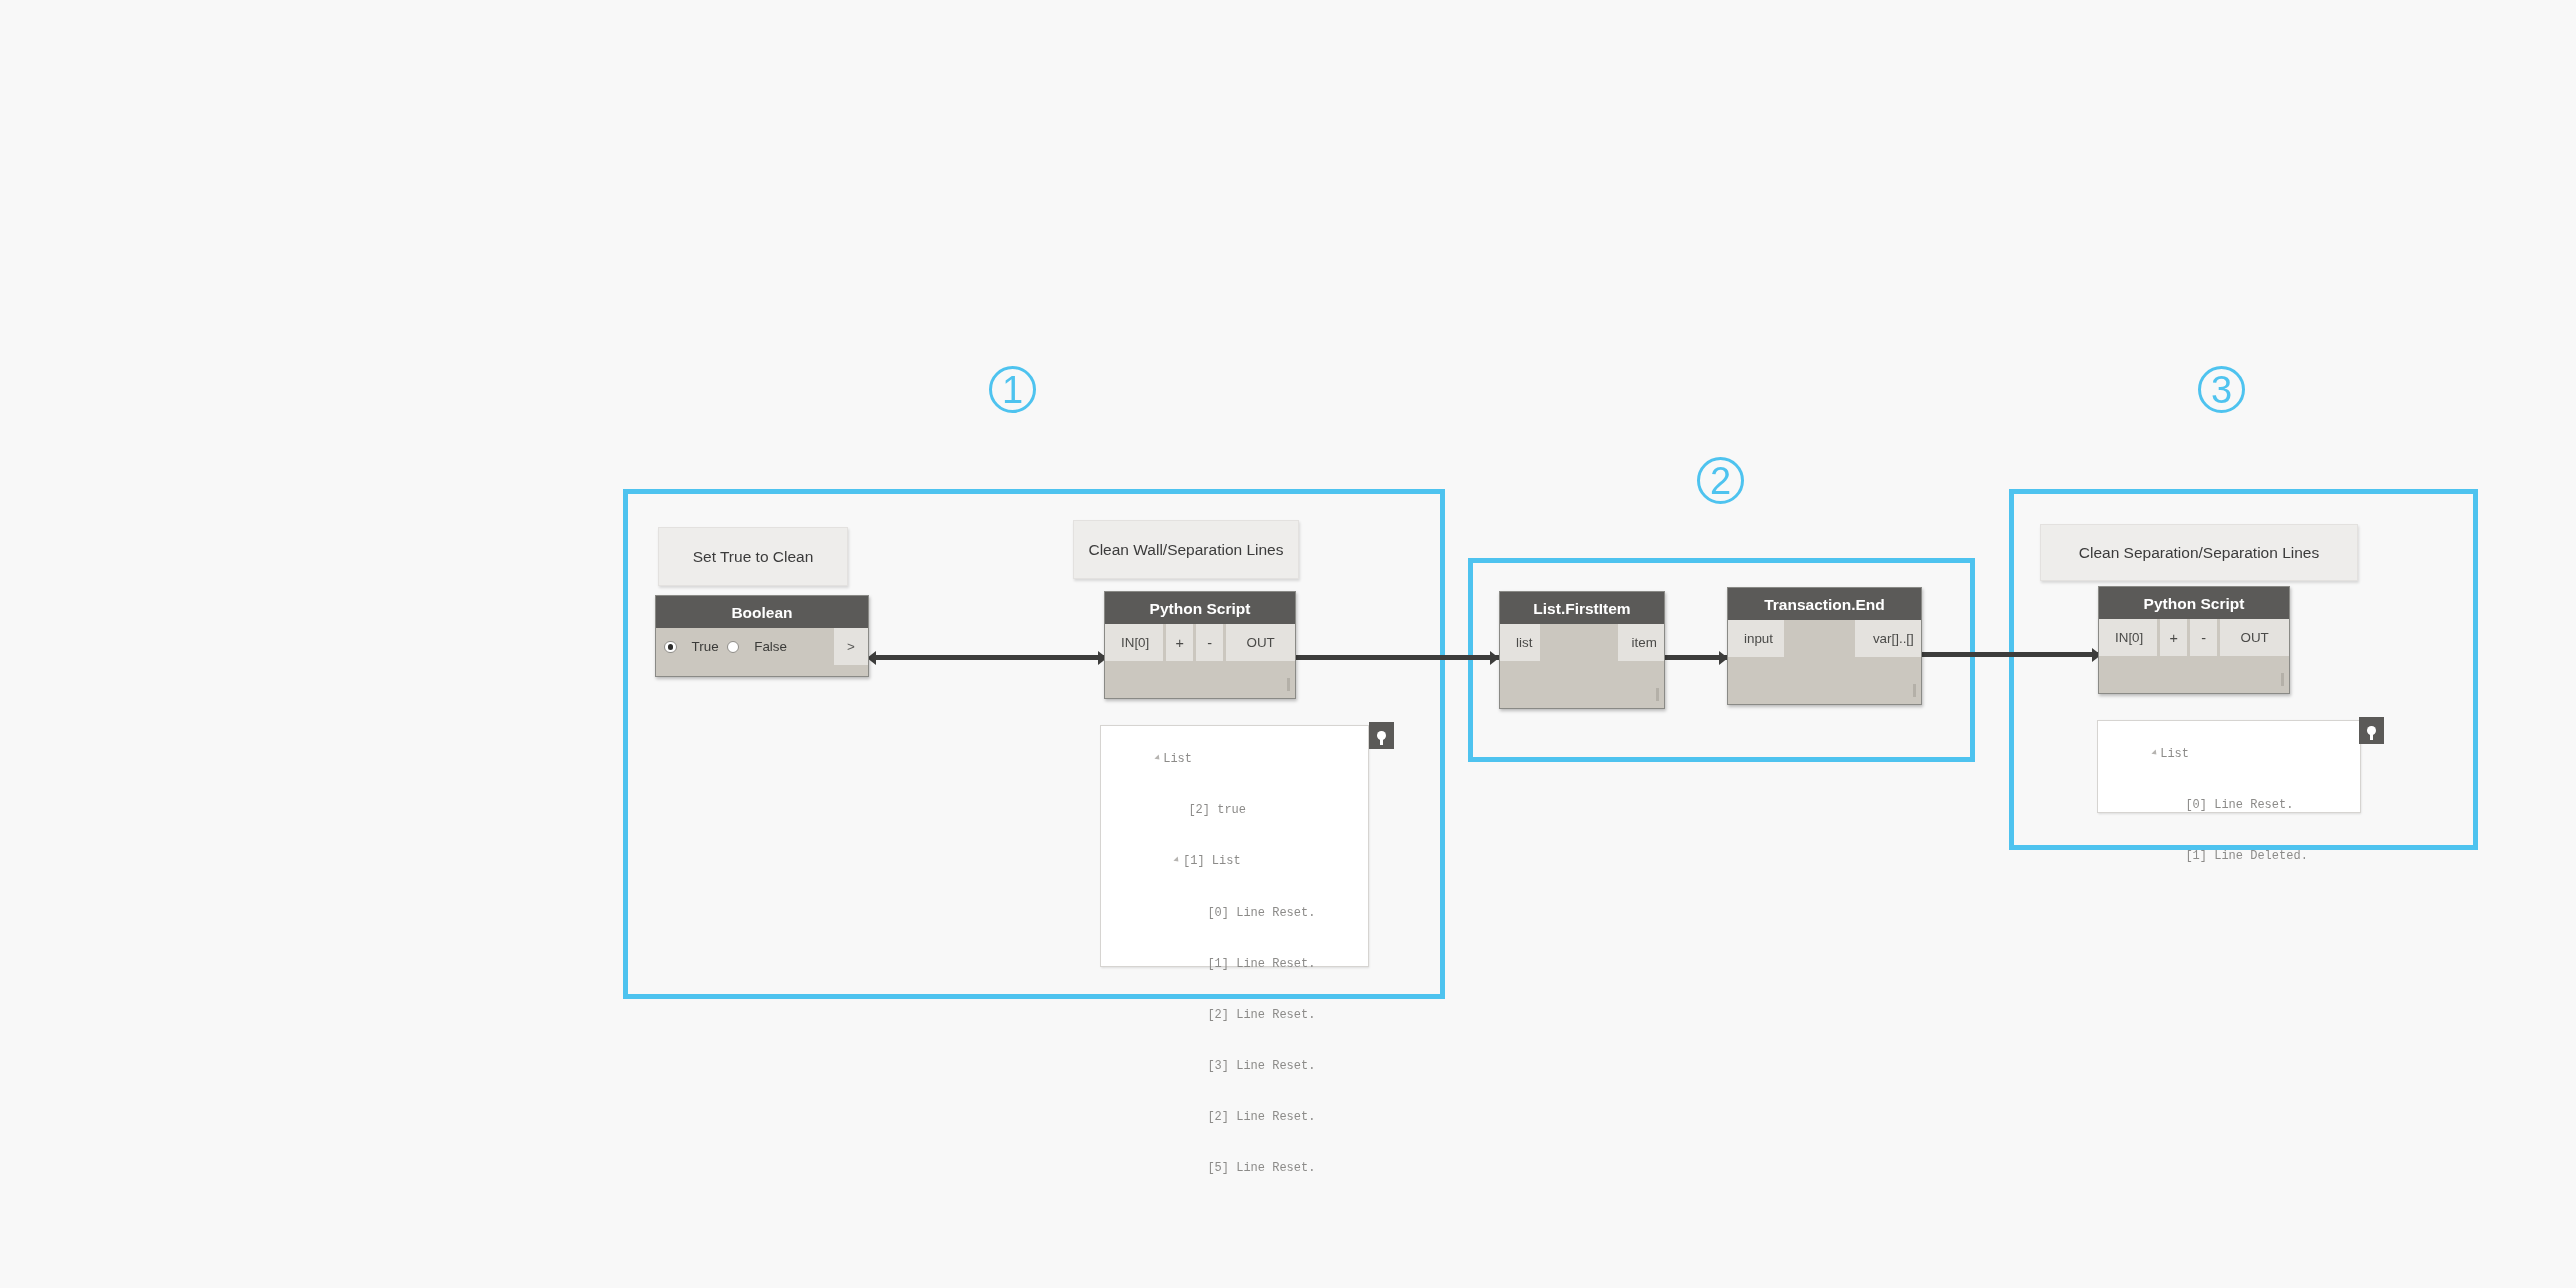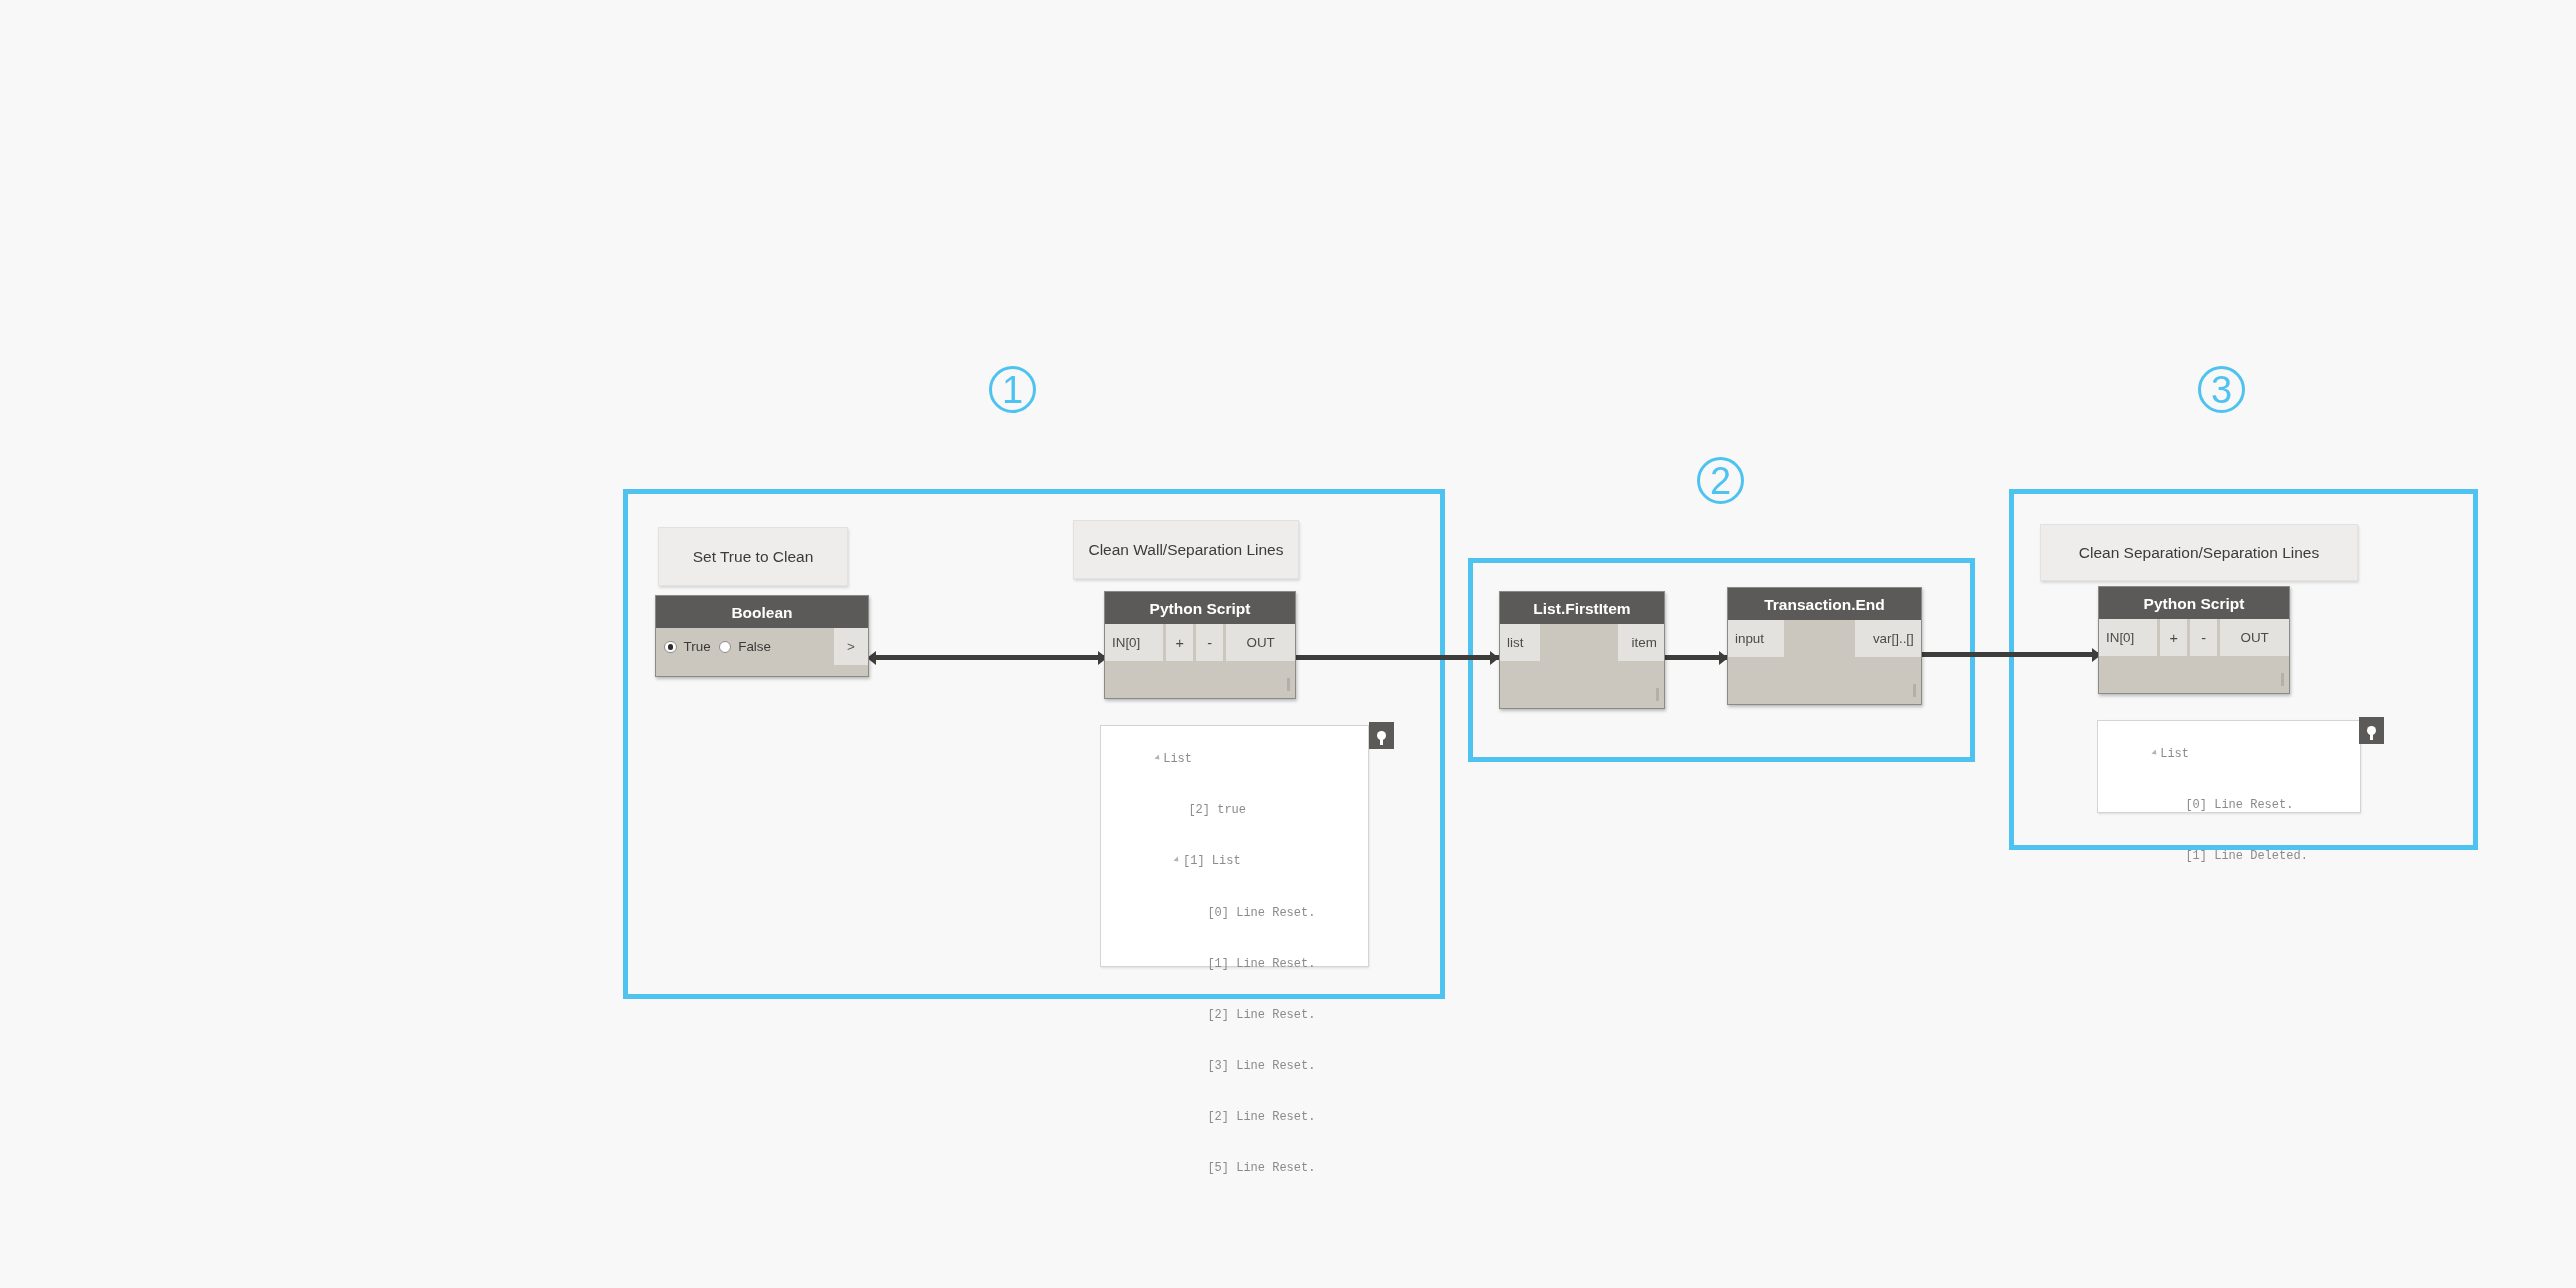--- a/index.html
+++ b/index.html
@@ -86,21 +86,21 @@
   .port {
     background: #e4e2de;
     color: #4a4a48;
     font-size: 13.4px;
     display: flex;
     align-items: center;
     box-sizing: border-box;
     line-height: 1;
     white-space: nowrap;
   }
-  .port.in  { justify-content: flex-start; padding-left: 7px; text-align: right; }
+  .port.in  { justify-content: flex-start; padding-left: 16px; text-align: right; }
   .port.out { justify-content: flex-end;   padding-right: 7.2px; }
   .port.center { justify-content: center; }
   .port-spacer { flex: 1 1 auto; background: #cbc7bf; }
   .node-body {
     background: #cbc7bf;
     position: relative;
   }
   .resize-mark {
     position: absolute;
     right: 5.2px;
@@ -126,21 +126,21 @@
   
   .bool-row {
     display: flex;
     align-items: center;
     height: 37px;
     background: #cbc7bf;
   }
   .radio-wrap {
     display: flex;
     align-items: center;
-    gap: 7px;
+    gap: 15px;
     padding-left: 8.2px;
     color: #3a3a38;
     font-size: 13.4px;
     line-height: 1;
   }
   .radio {
     width: 12.4px;
     height: 12.4px;
     border-radius: 50%;
     border: 1px solid #8f8d88;

